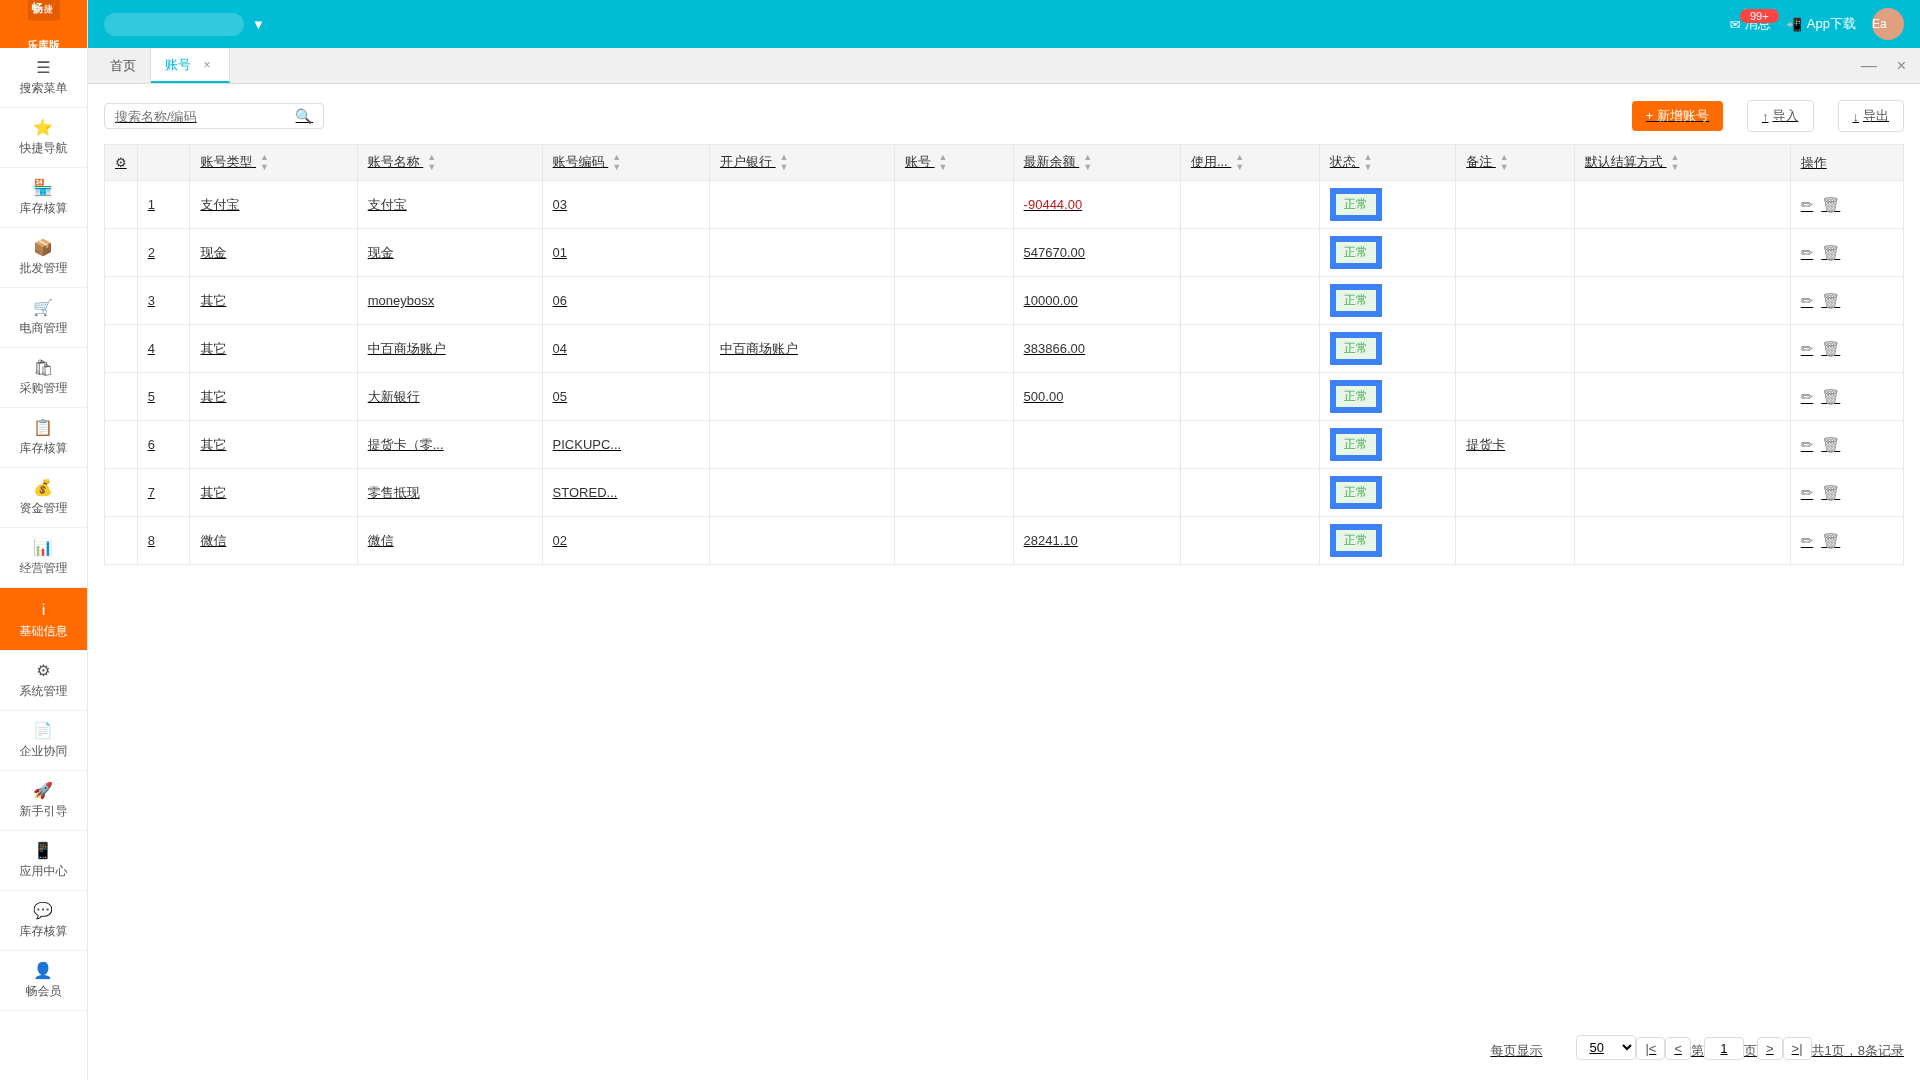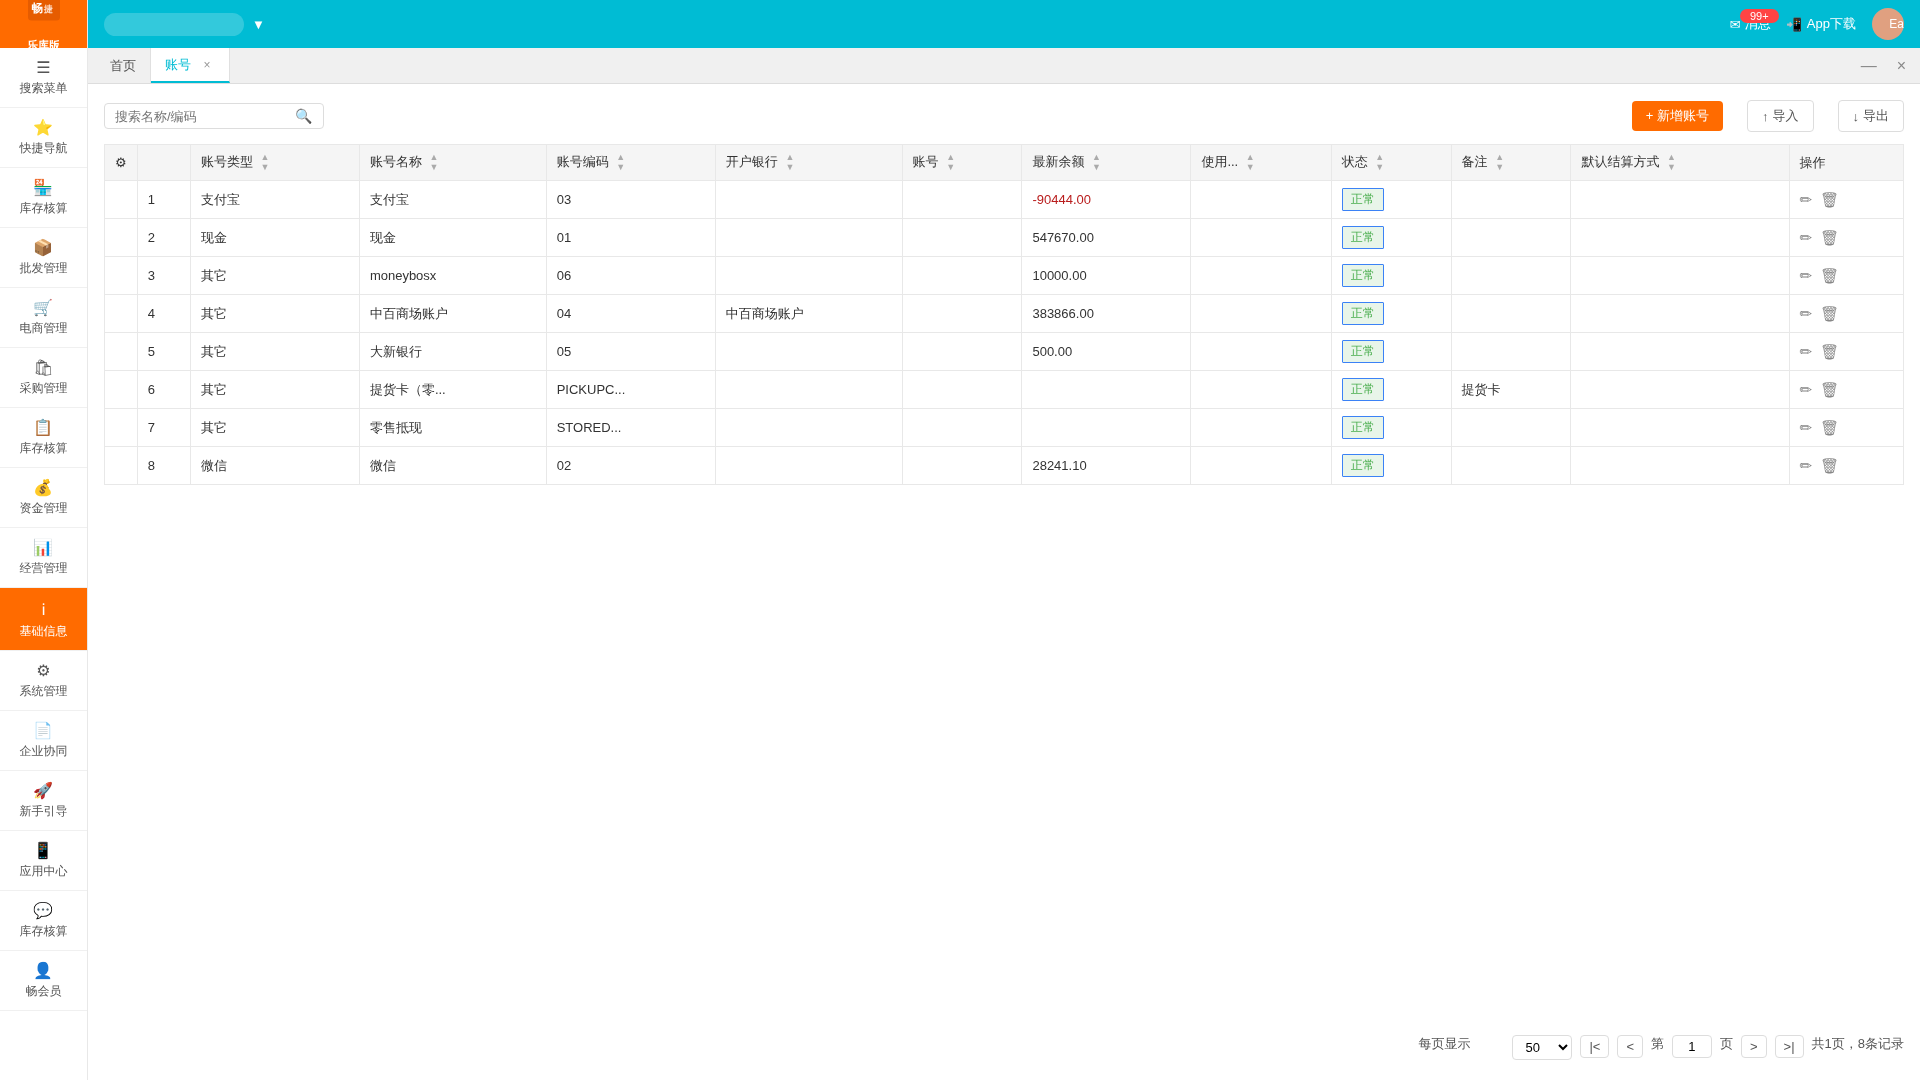--- a/index.html
+++ b/index.html
@@ -124,21 +124,21 @@
     }
     .avatar-circle {
       width: 32px;
       height: 32px;
       border-radius: 50%;
       background: #e0a080;
       cursor: pointer;
       overflow: hidden;
       display: flex;
       align-items: center;
-      justify-content: flex-end;
+      justify-content: flex-start;
       color: white;
       font-size: 12px;
     }
 
     
     .tab-bar {
       background: #f0f0f0;
       display: flex;
       align-items: center;
       height: 36px;
@@ -188,20 +188,21 @@
     }
 
     
     .content-area {
       flex: 1;
       background: #fff;
       overflow-y: auto;
       display: flex;
       flex-direction: column;
       padding: 16px;
+      text-decoration: underline;
     }
 
     
     .content-toolbar {
       display: flex;
       align-items: center;
       justify-content: space-between;
       margin-bottom: 12px;
     }
     .search-box {
@@ -274,21 +275,21 @@
     }
     .data-table td {
       border: 1px solid #e8e8e8;
       padding: 7px 10px;
       color: #333;
       white-space: nowrap;
     }
     .status-badge {
       background: #e8f5e9;
       color: #4caf50;
-      border: 1px solid #3b82f6;
+      border: 6px solid #3b82f6;
       border-radius: 1px;
       padding: 2px 8px;
       font-size: 12px;
       display: inline-block;
     }
     .action-icons {
       display: flex;
       gap: 8px;
       align-items: center;
     }
@@ -297,24 +298,23 @@
       cursor: pointer;
       font-size: 15px;
     }
 
     
     .th-settings { width: 32px; text-align: center; }
 
     
     .pagination-bar {
       display: flex;
-      align-items: flex-start;
+      align-items: flex-end;
       justify-content: flex-end;
       padding: 12px 0 4px 0;
-      gap: 8px;
       font-size: 13px;
       color: #555;
       margin-top: auto;
     }
     .page-size-select {
       border: 1px solid #ddd;
       border-radius: 4px;
       padding: 3px 8px;
       font-size: 13px;
       background: #fff;

